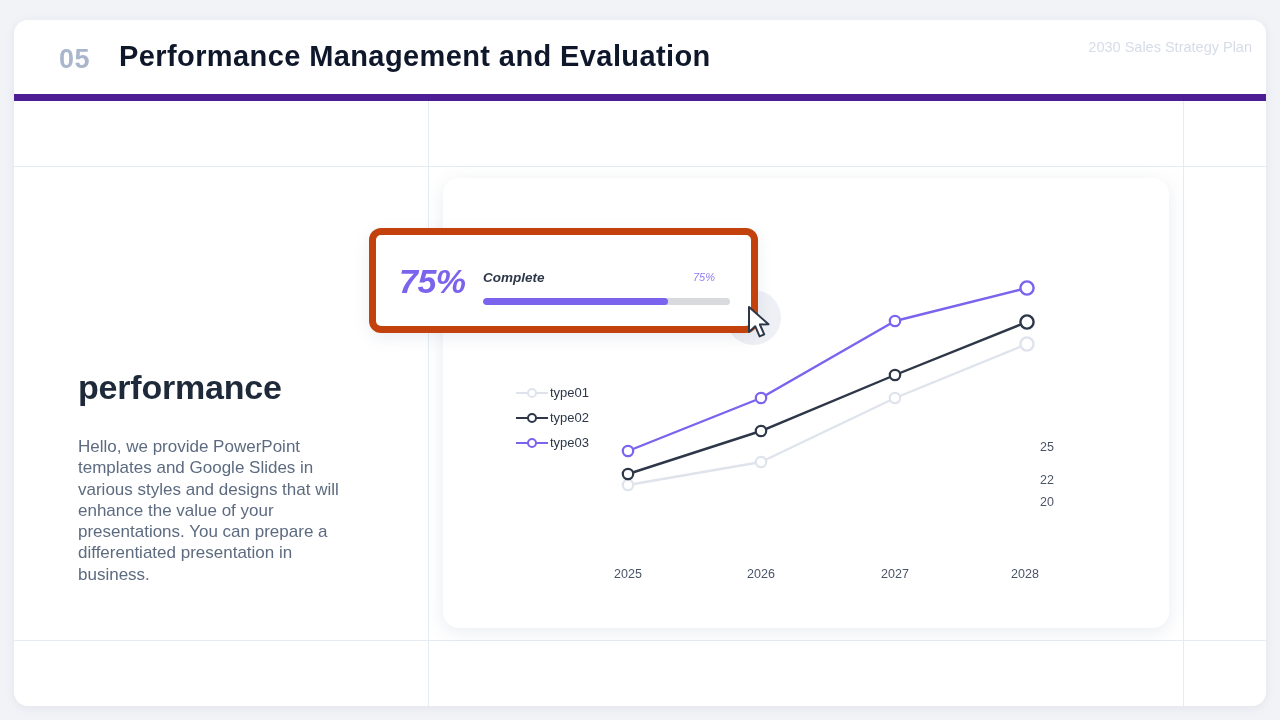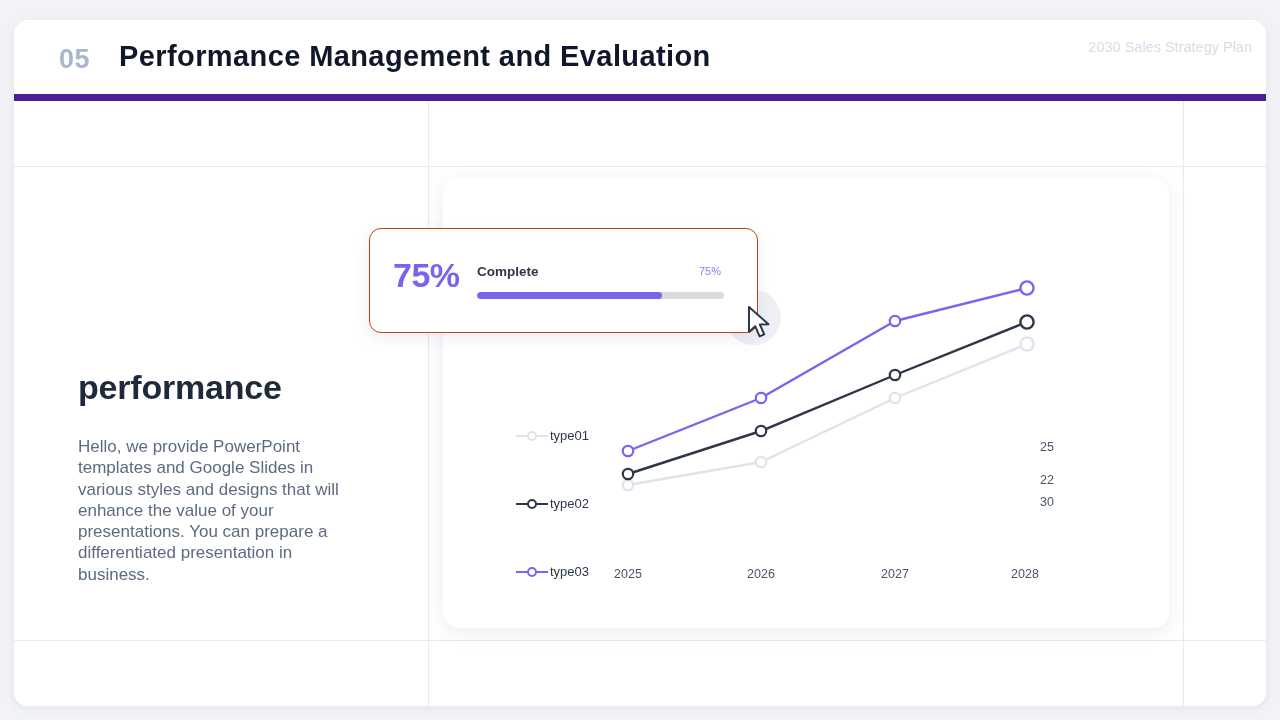--- a/index.html
+++ b/index.html
@@ -77,33 +77,34 @@
   .axis-tick {
     position:absolute; font-size:12.5px; color:#4a5568;
     transform:translateX(-50%); white-space:nowrap;
   }
   .value-label {
     position:absolute; font-size:12.5px; color:#4a5568; white-space:nowrap;
   }
 
   
   #legend { position:absolute; left:72px; top:202px; }
-  .legend-row { display:flex; align-items:center; height:25px;margin-top:43px; }
+  .legend-row { display:flex; align-items:center; height:25px; }
   .legend-mark { width:34px; height:12px; }
   .legend-text { font-size:13px; color:#2d3748; margin-left:1px; }
 
   
   #progress-card {
     position:absolute;
     left:355px; top:208px;
     width:389px; height:105px;
     background:#ffffff;
-    border:1px solid #c2410c;
+    border:7px solid #c2410c;
     border-radius:12px;
     box-shadow:0 5px 16px rgba(120,135,165,0.14);
+    font-style:italic;
   }
   #big-pct {
     position:absolute; left:23px; top:27px;
     font-size:34px; font-weight:bold; color:#7c63ee;
     letter-spacing:-0.5px;
   }
   #pct-caption {
     position:absolute; left:107px; top:35px;
     font-size:13.5px; font-weight:bold; color:#2d3748;
   }
@@ -171,21 +172,21 @@
       <circle cx="584" cy="144" r="6.6" fill="#ffffff" stroke="#2d3748" stroke-width="2.4"></circle>
 
       <circle cx="185" cy="273" r="5.2" fill="#ffffff" stroke="#7c63ee" stroke-width="2.2"></circle>
       <circle cx="318" cy="220" r="5.2" fill="#ffffff" stroke="#7c63ee" stroke-width="2.2"></circle>
       <circle cx="452" cy="143" r="5.2" fill="#ffffff" stroke="#7c63ee" stroke-width="2.2"></circle>
       <circle cx="584" cy="110" r="6.6" fill="#ffffff" stroke="#7c63ee" stroke-width="2.4"></circle>
     </svg>
 
     <div class="value-label" style="left:597px; top:262px;">25</div>
     <div class="value-label" style="left:597px; top:295px;">22</div>
-    <div class="value-label" style="left:597px; top:317px;">30</div>
+    <div class="value-label" style="left:597px; top:317px;">20</div>
 
     <div class="axis-tick" style="left:185px; top:389px;">2025</div>
     <div class="axis-tick" style="left:318px; top:389px;text-align:right;">2026</div>
     <div class="axis-tick" style="left:452px; top:389px;">2027</div>
     <div class="axis-tick" style="left:582px; top:389px;">2028</div>
 
     <div id="legend">
       <div class="legend-row">
         <svg class="legend-mark" viewBox="0 0 34 12">
           <line x1="1" y1="6" x2="33" y2="6" stroke="#dfe3ec" stroke-width="2"></line>

